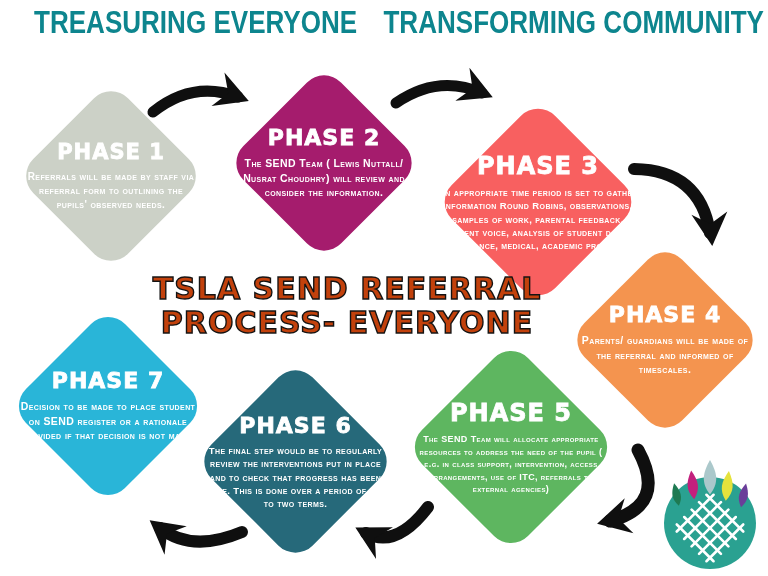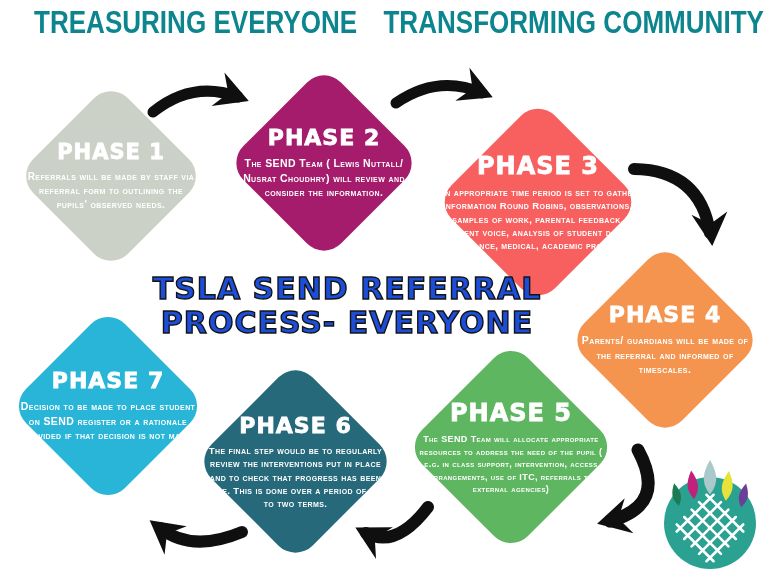--- a/index.html
+++ b/index.html
@@ -41,21 +41,21 @@
   .p2 .d-label{font-size:22px} .p2 .d-text{width:172px;font-size:10.5px}
   .p3 .d-label{font-size:24px} .p3 .d-text{width:202px;font-size:9.5px}
   .p4 .d-label{font-size:22px} .p4 .d-text{width:172px;font-size:10.5px}
   .p5 .d-label{font-size:24px} .p5 .d-text{width:196px;font-size:9px}
   .p6 .d-label{font-size:22px} .p6 .d-text{width:186px;font-size:9.5px}
   .p7 .d-label{font-size:22px} .p7 .d-text{width:182px;font-size:10.5px}
 
   
   .title {
     position:absolute; left:132px; top:272px; width:430px; z-index:3;
-    text-align:center; color:#1d4ed8;
+    text-align:center; color:#c2410c;
     font-family:"DejaVu Sans", sans-serif; font-weight:800;
     font-size:30px; line-height:1.13; letter-spacing:1px;
     -webkit-text-stroke:1.4px #131313;
   }
 
   .arrows { position:absolute; inset:0; z-index:4; pointer-events:none; }
   .logo   { position:absolute; inset:0; z-index:1; pointer-events:none; }
 </style>
 </head>
 <body>

